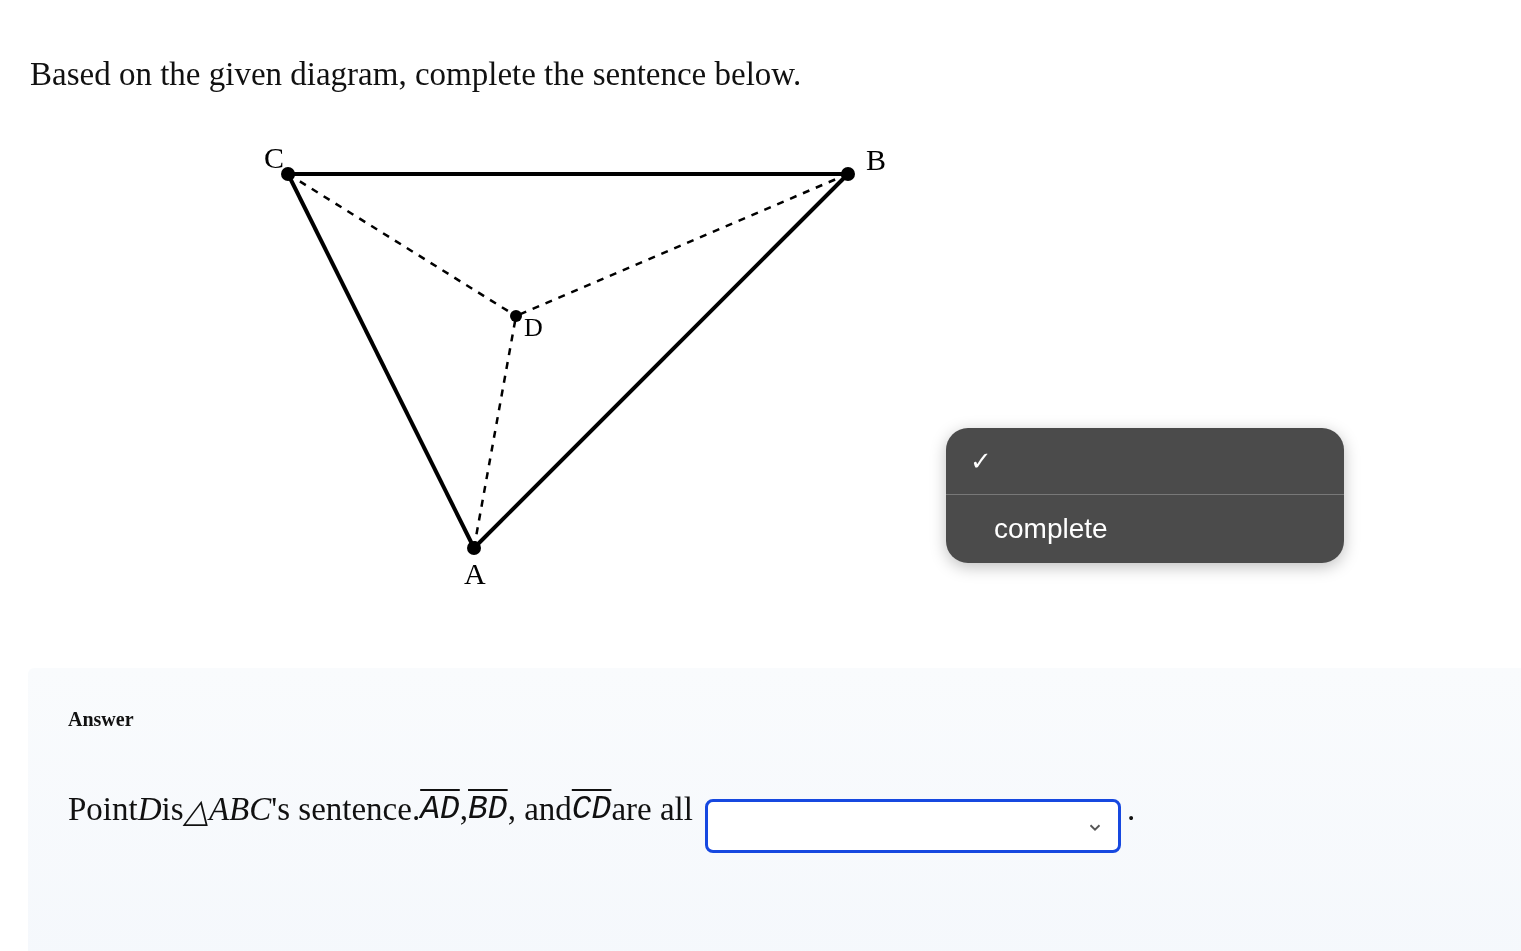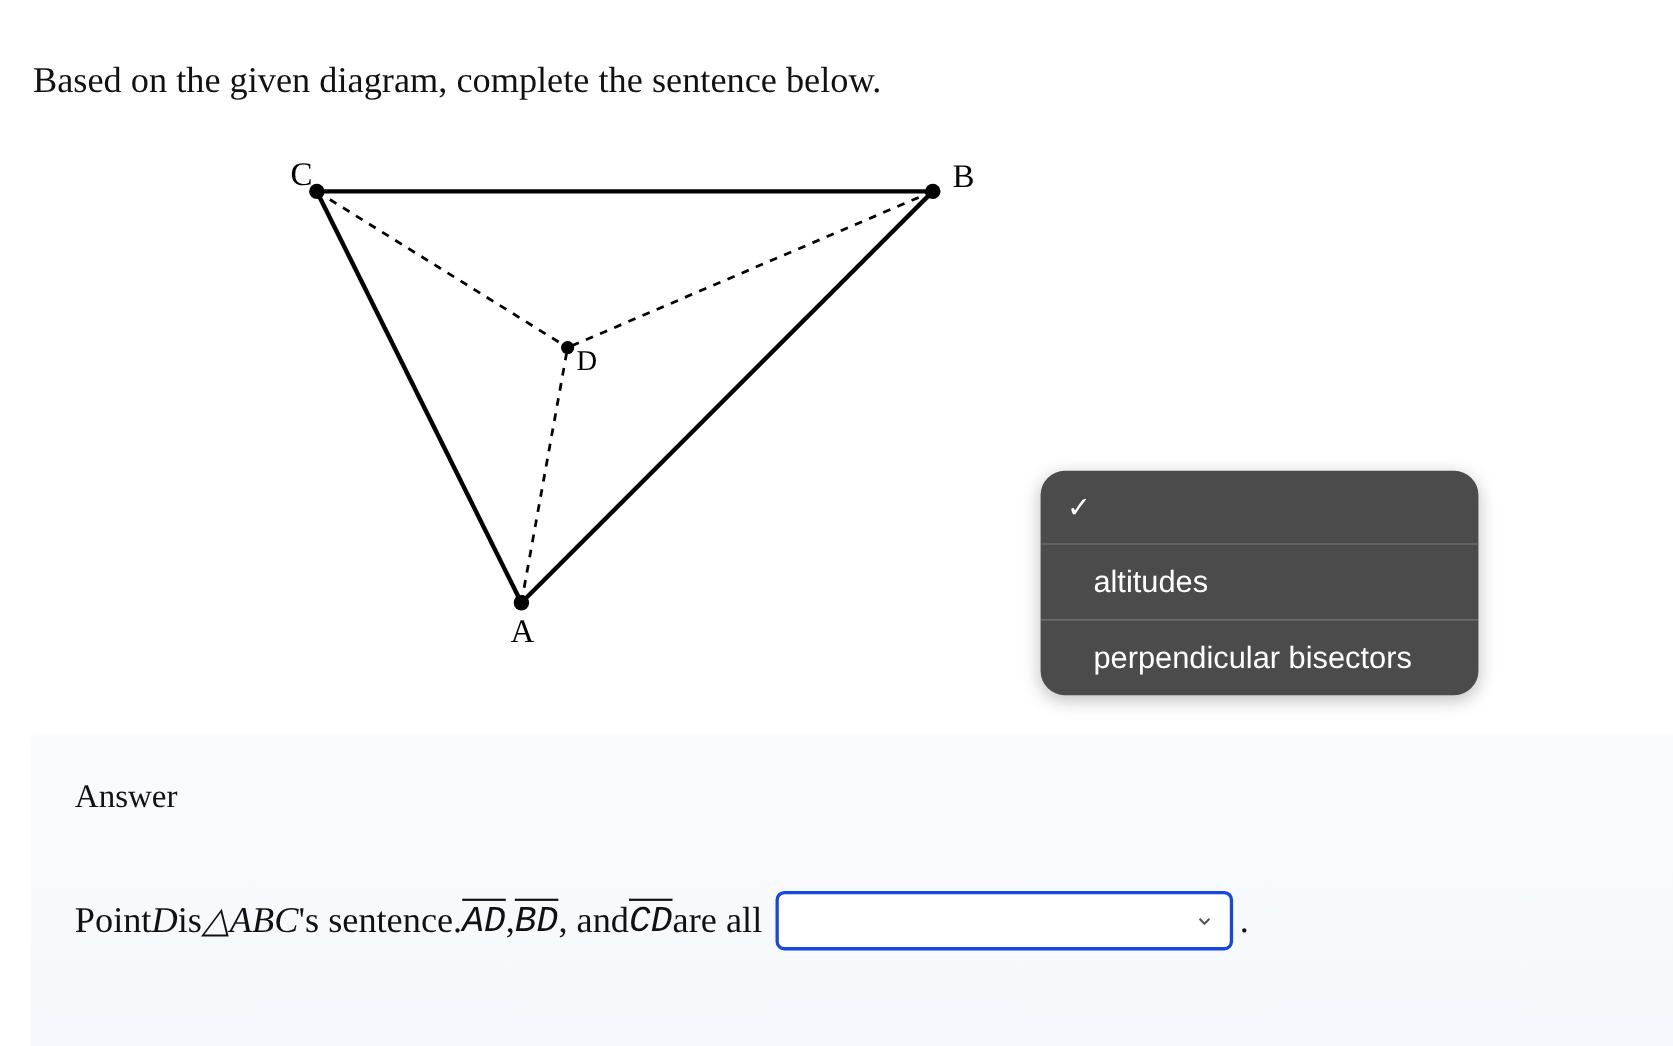--- a/index.html
+++ b/index.html
@@ -37,30 +37,30 @@
     left: 28px;
     top: 640px;
     right: 0;
     height: 300px;
     background: linear-gradient(to bottom, #f9fbfd 0%, #f5f8fc 100%);
     border-top-left-radius: 6px;
     padding: 40px 40px 0 40px;
     box-sizing: border-box;
   }
   .answer-heading {
-    font-size: 30px;
-    font-weight: normal;
+    font-size: 20px;
+    font-weight: bold;
     color: #111;
     margin-bottom: 60px;
   }
   .sentence {
     font-size: 33px;
     color: #111;
     display: flex;
-    align-items: flex-end;
+    align-items: flex-start;
     flex-wrap: wrap;
     gap: 0;
   }
   .sentence .math {
     font-style: italic;
   }
   .overline {
     text-decoration: overline;
     text-decoration-thickness: 1.5px;
     font-family: Liberation Mono, monospace;
@@ -179,17 +179,16 @@
       </span>
       <span class="period">.</span>
     </div>
   </div>
 
   <div class="menu">
     <div class="menu-row check-row">
       <span class="check">✓</span>
       <span></span>
     </div>
-    <div class="menu-row">altitudes</div>
-    <div class="menu-row">perpendicular bisectors</div>
+    <div class="menu-row">complete</div>
   </div>
 
 </div>
 
 </body></html>

